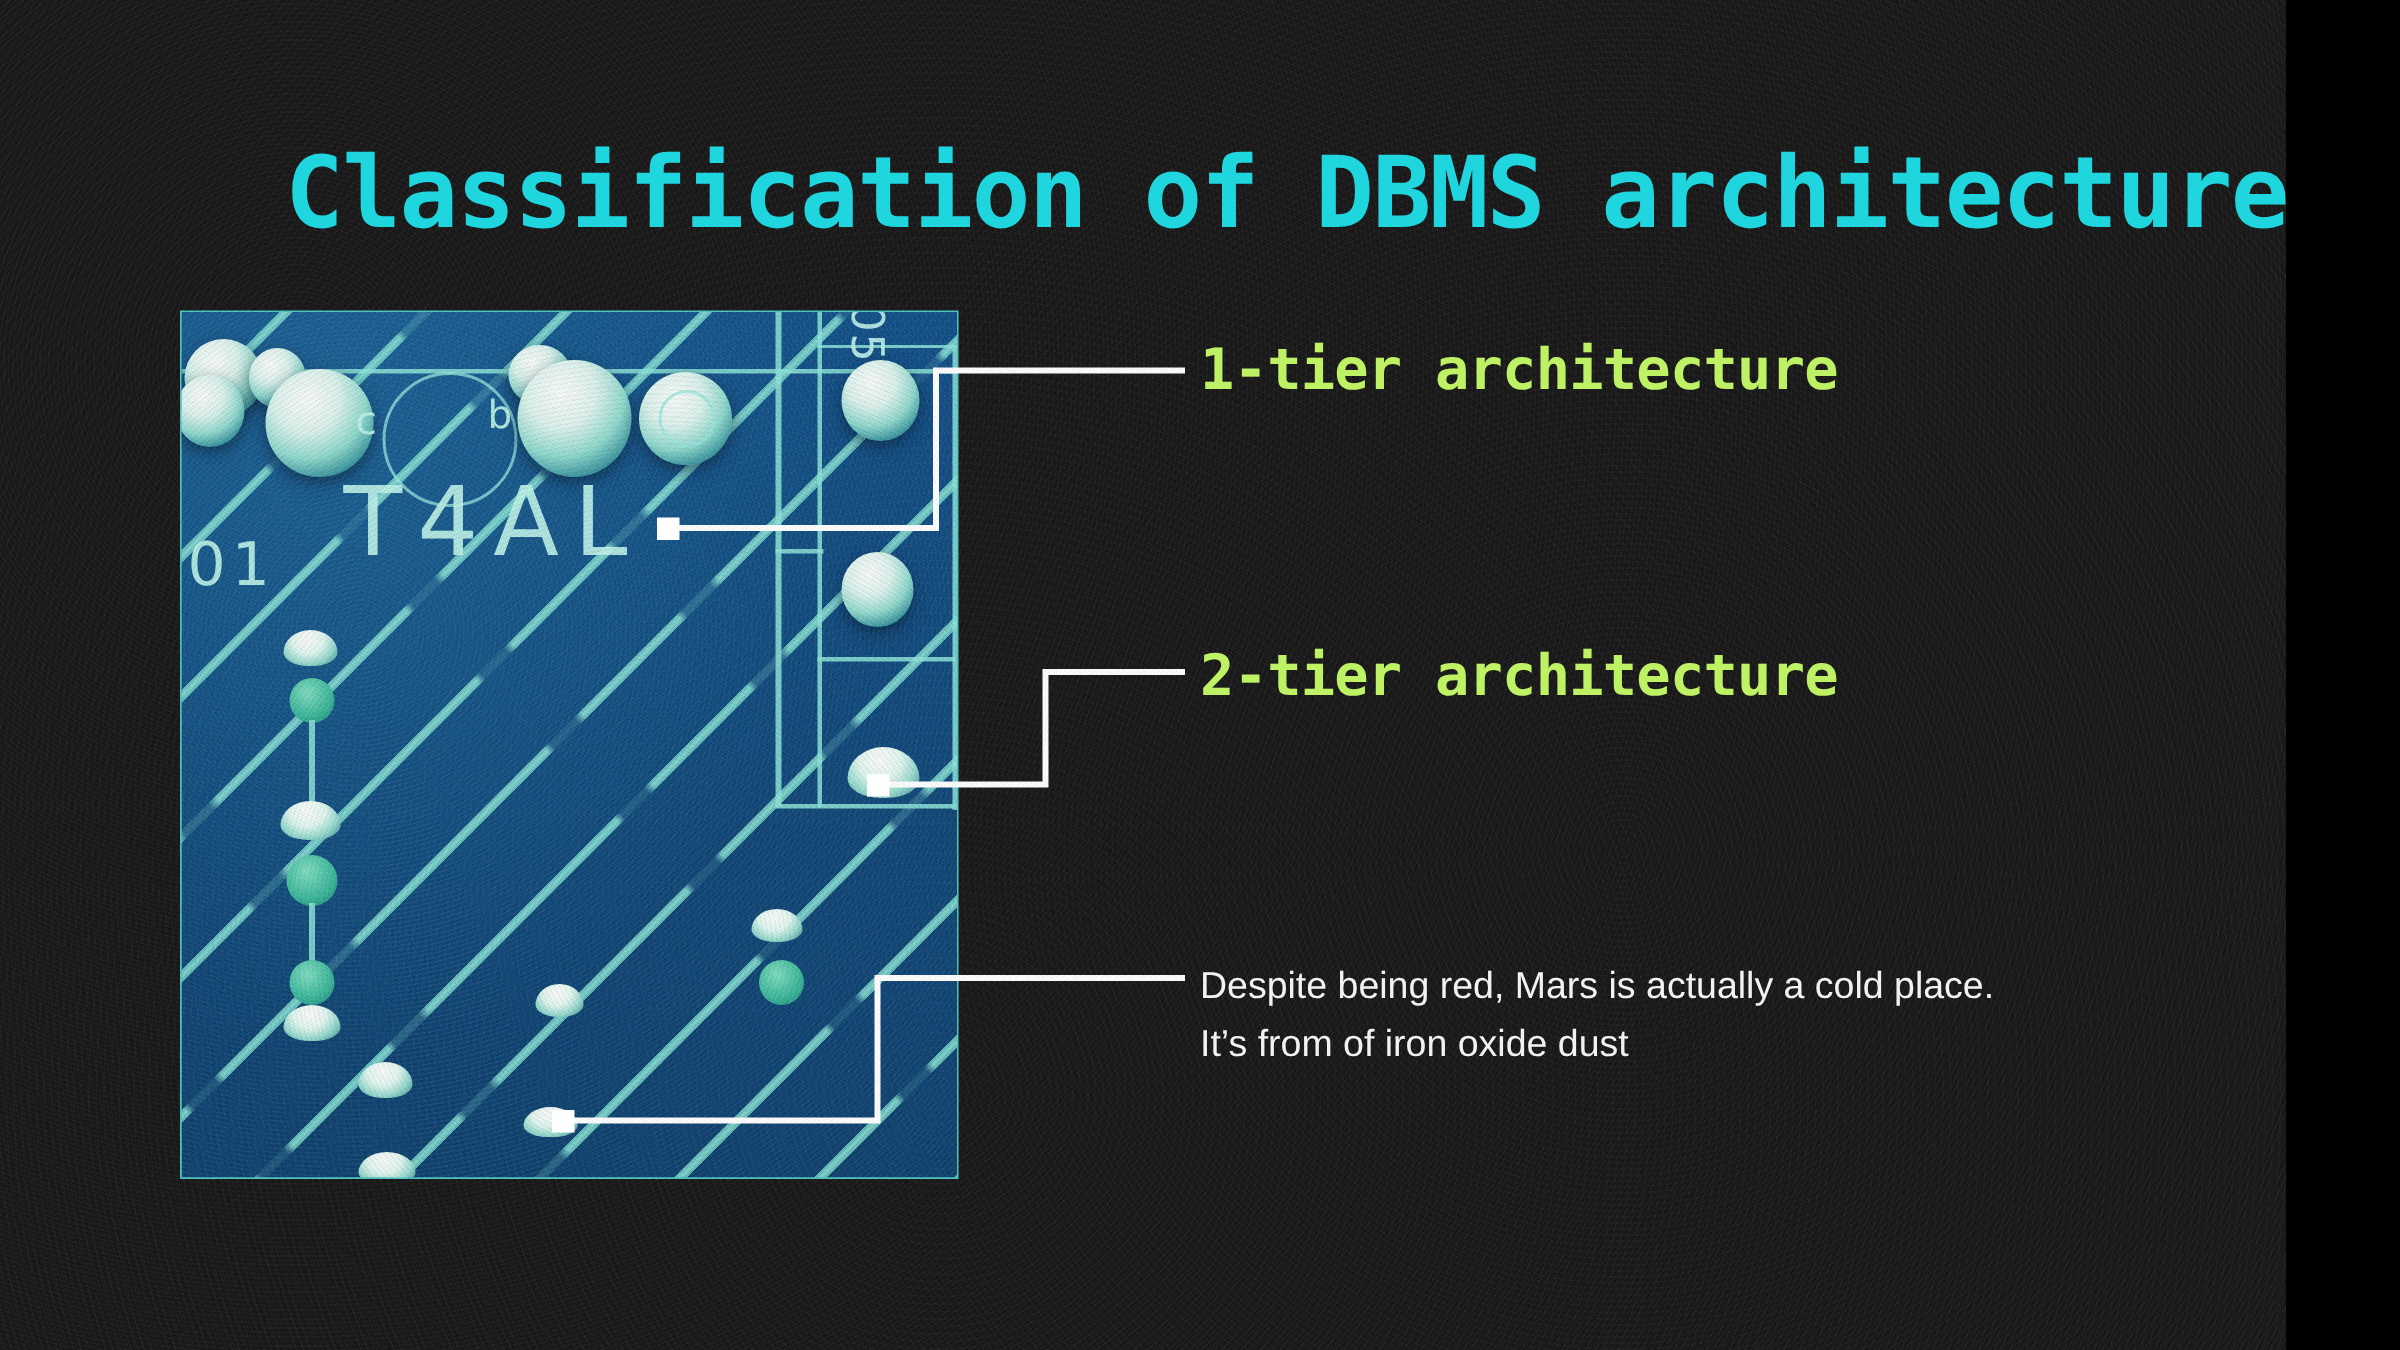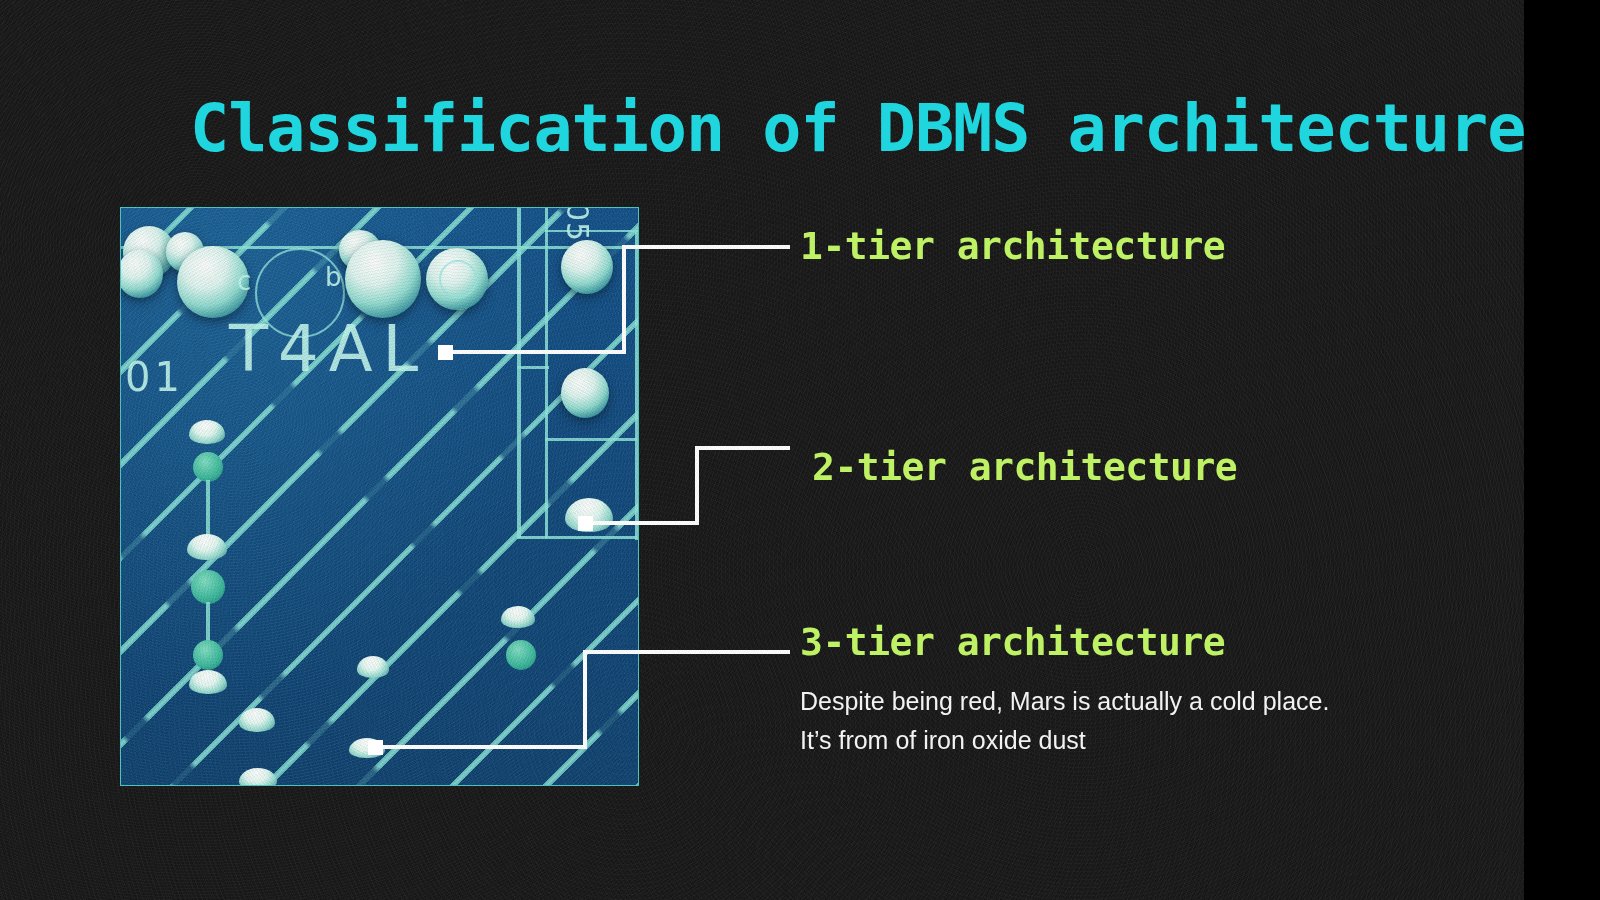--- a/index.html
+++ b/index.html
@@ -247,23 +247,22 @@
     <polyline points="382,747 585,747 585,652 790,652" fill="none" stroke="#ffffff" stroke-width="4"></polyline>
   </svg>
   <div class="marker" style="left:438px;top:345px;"></div>
   <div class="marker" style="left:578px;top:516px;"></div>
   <div class="marker" style="left:368px;top:740px;"></div>
 
   <div class="block" style="top:224px;">
     <h2>1-tier architecture</h2>
   </div>
 
-  <div class="block" style="top:445px;margin-left:12px;">
+  <div class="block" style="top:428px;">
     <h2>2-tier architecture</h2>
   </div>
 
   <div class="block" style="top:620px;">
-    <h2>3-tier architecture</h2>
     <p>Despite being red, Mars is actually a cold place. It’s from of iron oxide dust</p>
   </div>
 
   <div class="noise"></div>
 </div>
 
 </body></html>

